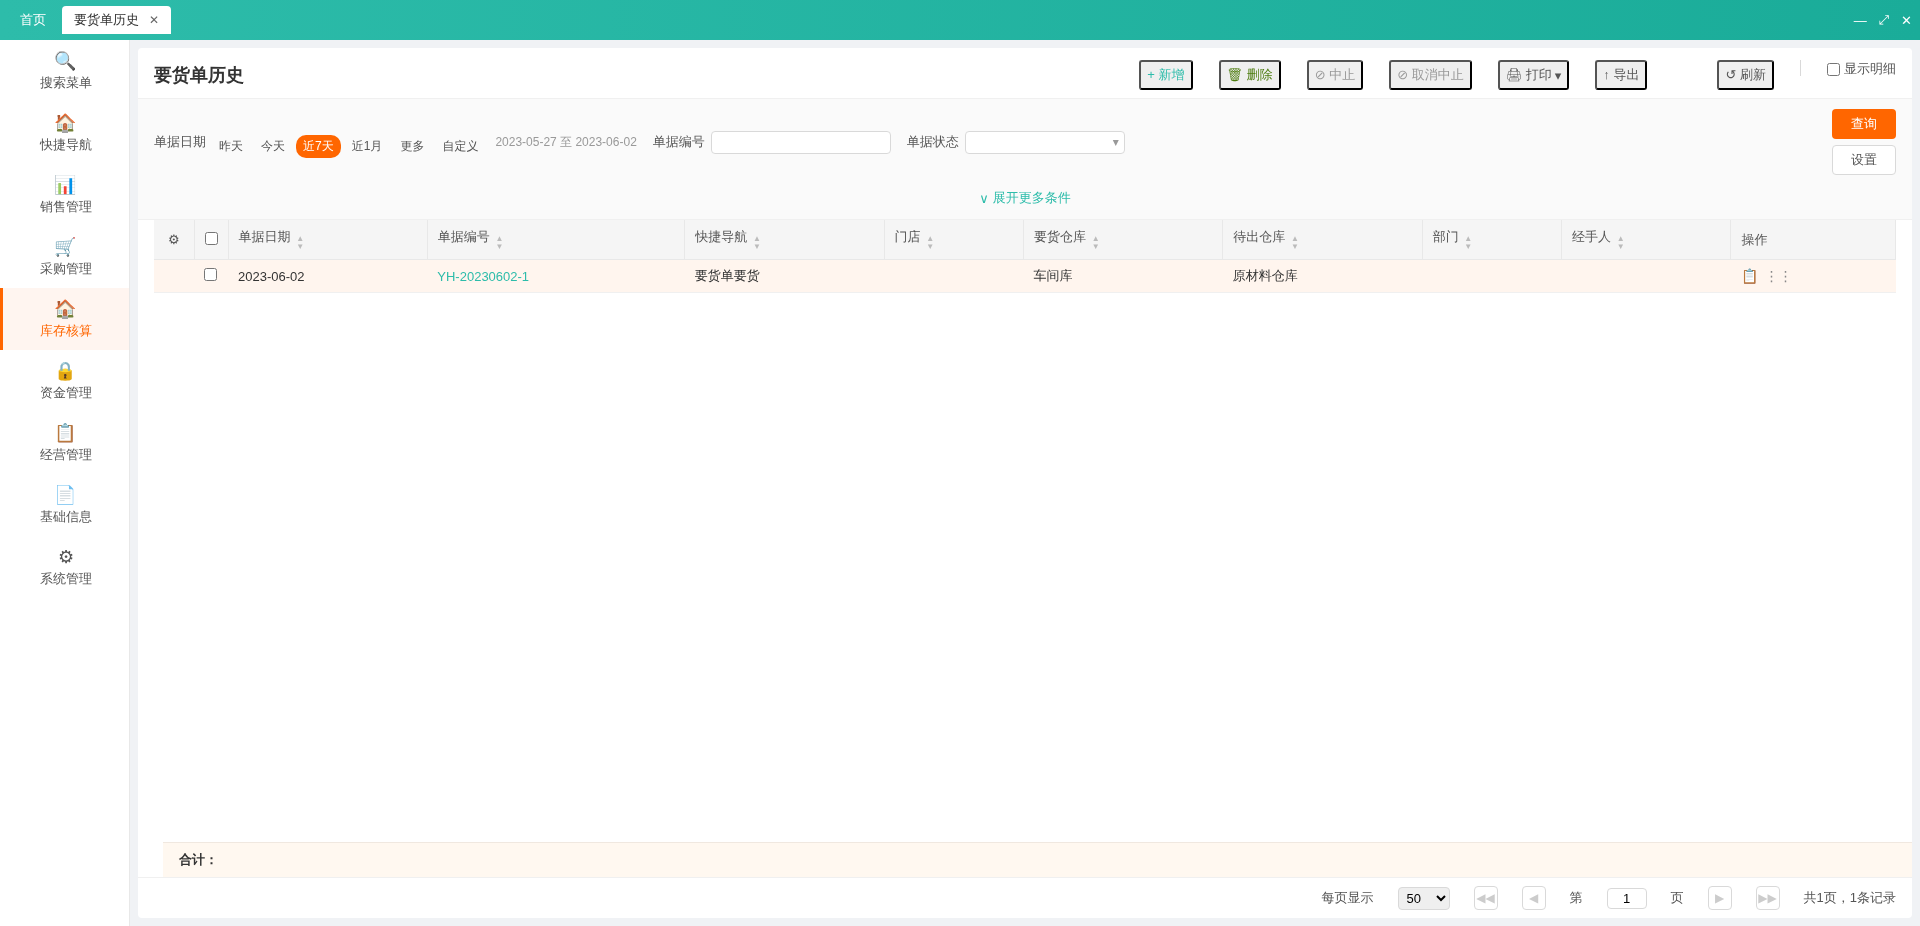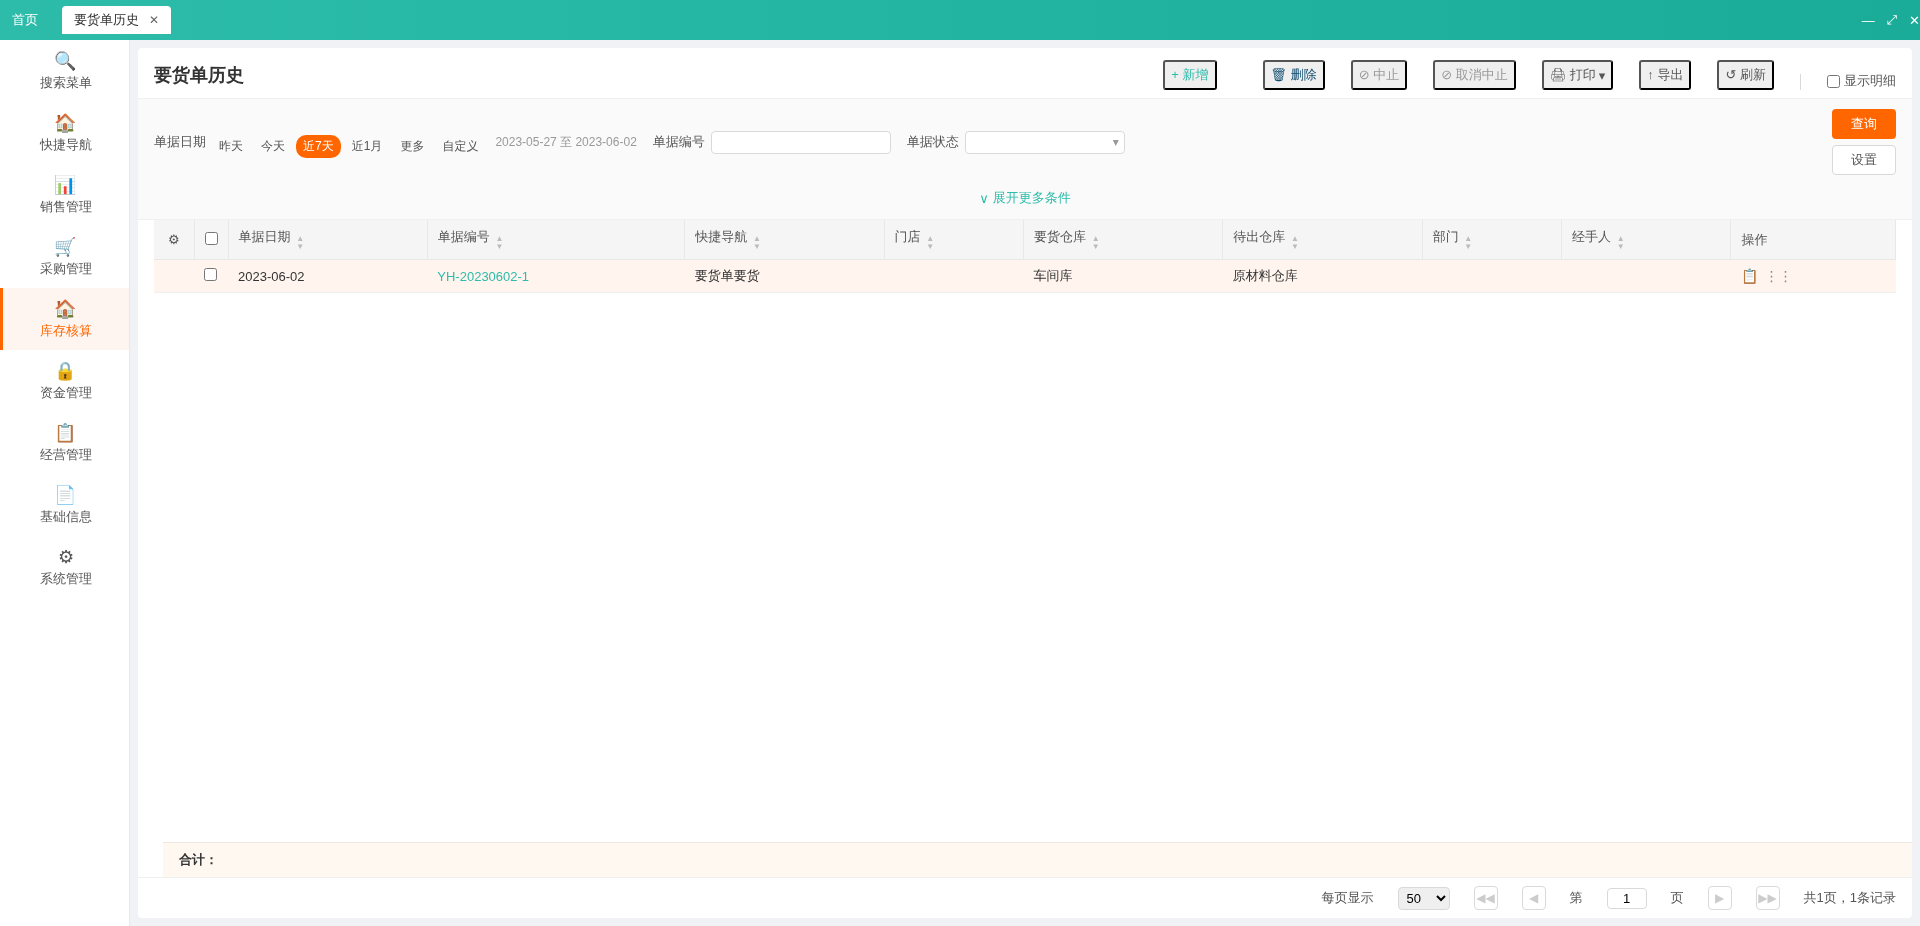--- a/index.html
+++ b/index.html
@@ -4,22 +4,22 @@
   <style>
     * { box-sizing: border-box; margin: 0; padding: 0; font-family: 'Microsoft YaHei', Arial, sans-serif; font-size: 13px; }
     body { display: flex; flex-direction: column; height: 926px; overflow: hidden; background: #f0f2f5; }
 
     
     .top-bar {
       height: 40px;
       background: linear-gradient(90deg, #2dbcaa 0%, #1aac99 100%);
       display: flex;
       align-items: center;
-      padding: 0 0;
-      gap: 12px;
+      padding: 0 8px;
+      gap: 4px;
       flex-shrink: 0;
     }
     .tab-item {
       height: 28px;
       padding: 0 12px;
       display: flex;
       align-items: center;
       border-radius: 4px 4px 0 0;
       cursor: pointer;
       font-size: 13px;
@@ -105,41 +105,41 @@
       justify-content: space-between;
       border-bottom: 1px solid #f0f0f0;
     }
     .page-title {
       font-size: 18px;
       font-weight: bold;
       color: #333;
     }
     .toolbar {
       display: flex;
-      align-items: flex-end;
+      align-items: flex-start;
       gap: 26px;
       padding-left: 11px;
     }
     .toolbar-btn {
       display: flex;
       align-items: center;
       gap: 3px;
       cursor: pointer;
       color: #555;
       font-size: 13px;
       padding: 4px 6px;
       border-radius: 3px;
     }
     .toolbar-btn.new-btn { color: #2dbcaa; }
-    .toolbar-btn.del-btn { color: #0c4a6e; margin-left: 20px; }
+    .toolbar-btn.del-btn { color: #4d7c0f; }
     .toolbar-btn.stop-btn { color: #999; }
     .toolbar-btn.cancel-btn { color: #999; }
     .toolbar-btn.print-btn { color: #555; }
     .toolbar-btn.export-btn { color: #555; }
-    .toolbar-btn.refresh-btn { color: #555; }
+    .toolbar-btn.refresh-btn { color: #555; margin-left: 44px; }
     .display-detail-btn {
       display: flex;
       align-items: center;
       gap: 4px;
       cursor: pointer;
       color: #555;
       font-size: 12px;
     }
     .display-detail-btn input[type=checkbox] { cursor: pointer; }
 

